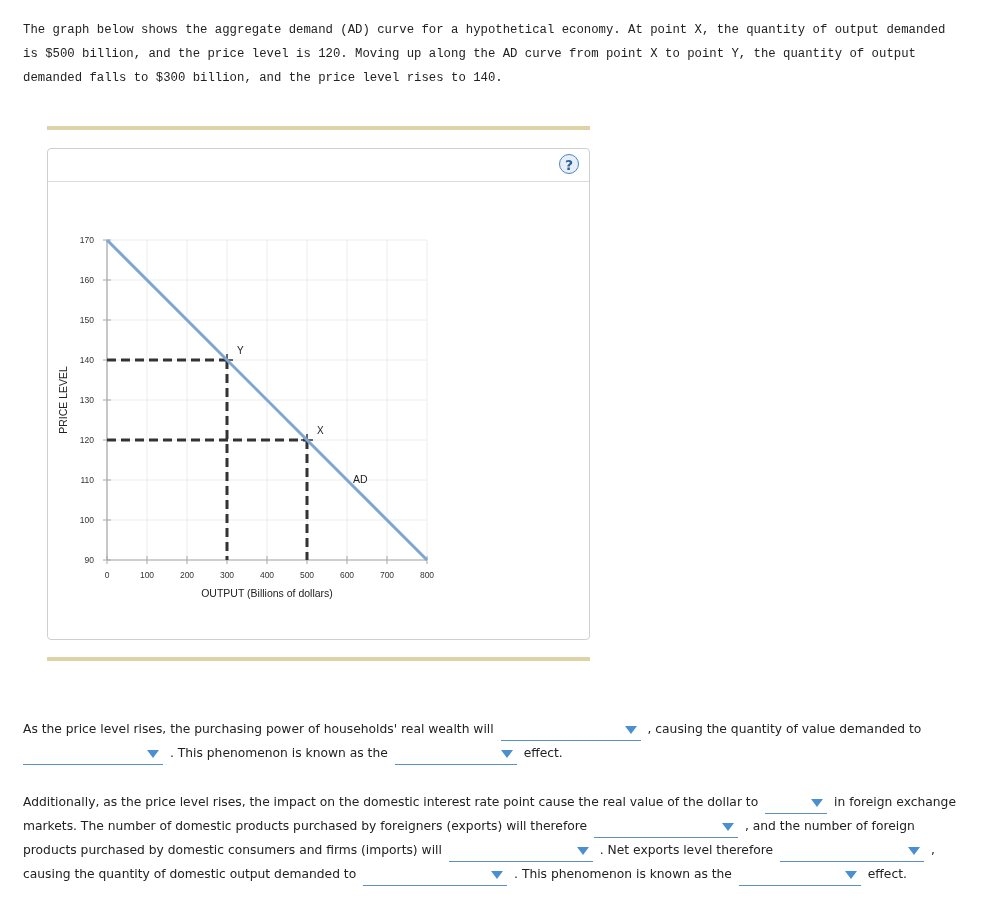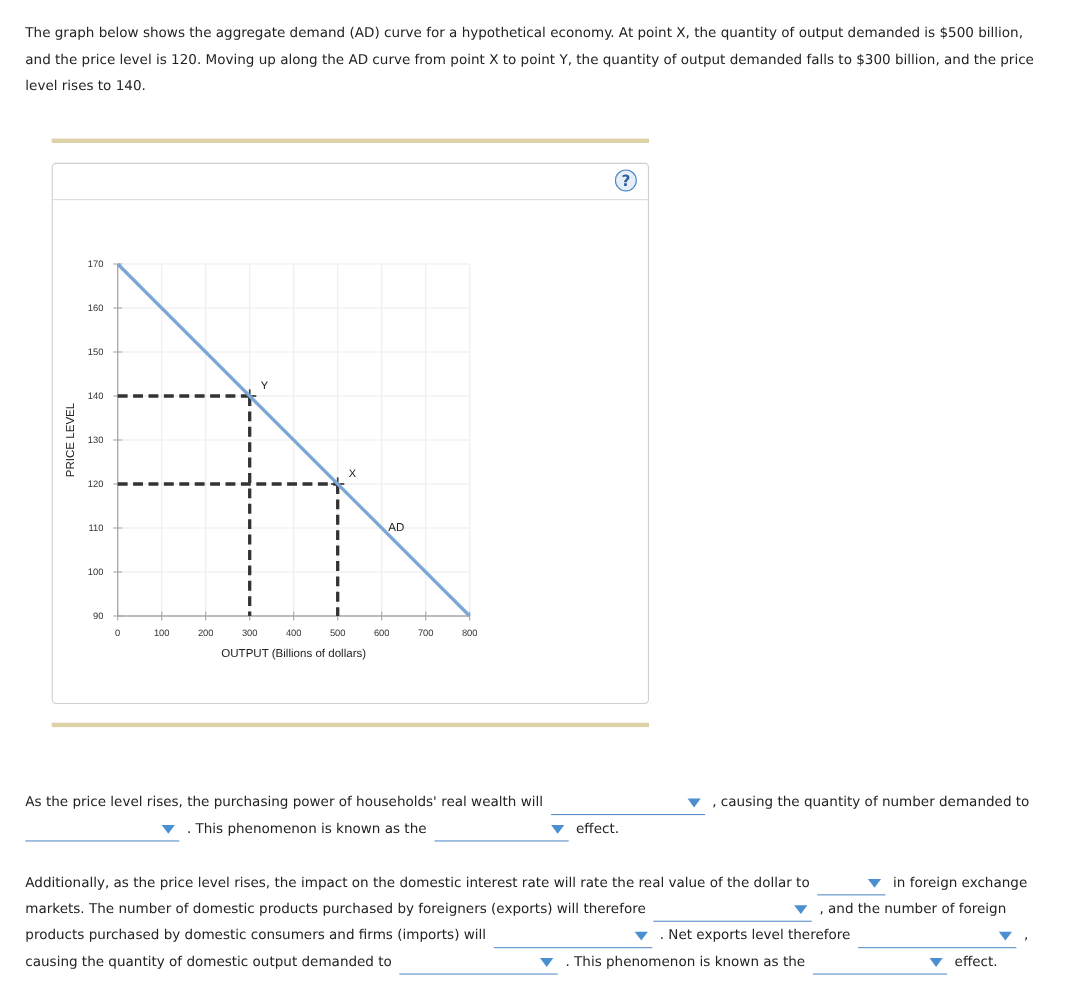--- a/index.html
+++ b/index.html
@@ -1,19 +1,19 @@
 <!DOCTYPE html>
 <html><head>
 <meta charset="utf-8">
 <style>
   html, body { margin: 0; padding: 0; background: #ffffff; }
   body { width: 992px; height: 903px; position: relative; overflow: hidden;
          font-family: "DejaVu Sans", "Liberation Sans", sans-serif; color: #222; }
   .intro { position: absolute; left: 23px; top: 18px; width: 930px;
-           font-size: 12.3px; line-height: 24px; color: #222; }
+           font-size: 12.3px; line-height: 24px; color: #222; font-family: Liberation Mono, monospace; }
   .gold-rule { position: absolute; left: 47px; width: 543px; height: 4px; background: #ddd2a8; }
   .panel { position: absolute; left: 47px; top: 148px; width: 541px; height: 490px;
            border: 1px solid #cfcfcf; border-radius: 4px; background: #fff; }
   .panel-header { height: 32px; border-bottom: 1px solid #dcdcdc; position: relative; }
   .help-btn { position: absolute; right: 10px; top: 5px; width: 20px; height: 20px;
               border-radius: 50%; border: 1.5px solid #4a86c5; background: #e7eef7;
               color: #2e5f99; font-weight: bold; font-size: 14px; line-height: 20px;
               text-align: center; cursor: pointer; box-sizing: border-box; }
   .chart-svg { position: absolute; left: 0; top: 0; }
   .q-block { position: absolute; left: 23px; width: 940px; font-size: 12.3px;
@@ -122,29 +122,29 @@
       <text x="237" y="354" font-size="10" fill="#222">Y</text>
       <text x="353" y="483" font-size="10.5" fill="#222">AD</text>
     </g>
 </svg>
 
 <div class="gold-rule" style="top:657px;"></div>
 
 <div class="q-block" style="top:717px;">
   <span>As the price level rises, the purchasing power of households' real wealth will</span>
   <span class="dd w-lg"><span class="arrow"></span></span>
-  <span>, causing the quantity of number demanded to</span><br>
+  <span>, causing the quantity of value demanded to</span><br>
   <span class="dd w-lg" style="margin-left:0;"><span class="arrow"></span></span>
   <span>. This phenomenon is known as the</span>
   <span class="dd w-md"><span class="arrow"></span></span>
   <span>effect.</span>
 </div>
 
 <div class="q-block" style="top:790px;">
-  <span>Additionally, as the price level rises, the impact on the domestic interest rate will rate the real value of the dollar to</span>
+  <span>Additionally, as the price level rises, the impact on the domestic interest rate point cause the real value of the dollar to</span>
   <span class="dd w-sm"><span class="arrow"></span></span>
   <span>in foreign exchange markets. The number of domestic products purchased by foreigners (exports) will therefore</span>
   <span class="dd w-xl"><span class="arrow"></span></span>
   <span>, and the number of foreign products purchased by domestic consumers and firms (imports) will</span>
   <span class="dd w-xl"><span class="arrow"></span></span>
   <span>. Net exports level therefore</span>
   <span class="dd w-xl"><span class="arrow"></span></span>
   <span>, causing the quantity of domestic output demanded to</span>
   <span class="dd w-xl"><span class="arrow"></span></span>
   <span>. This phenomenon is known as the</span>

